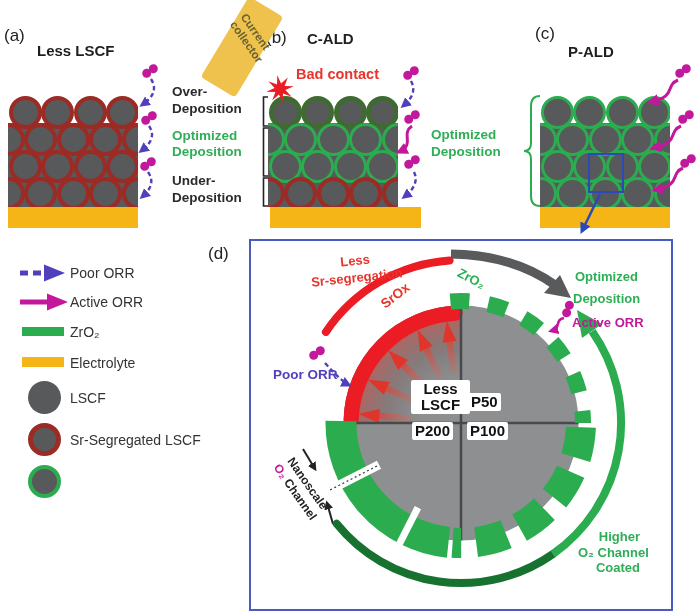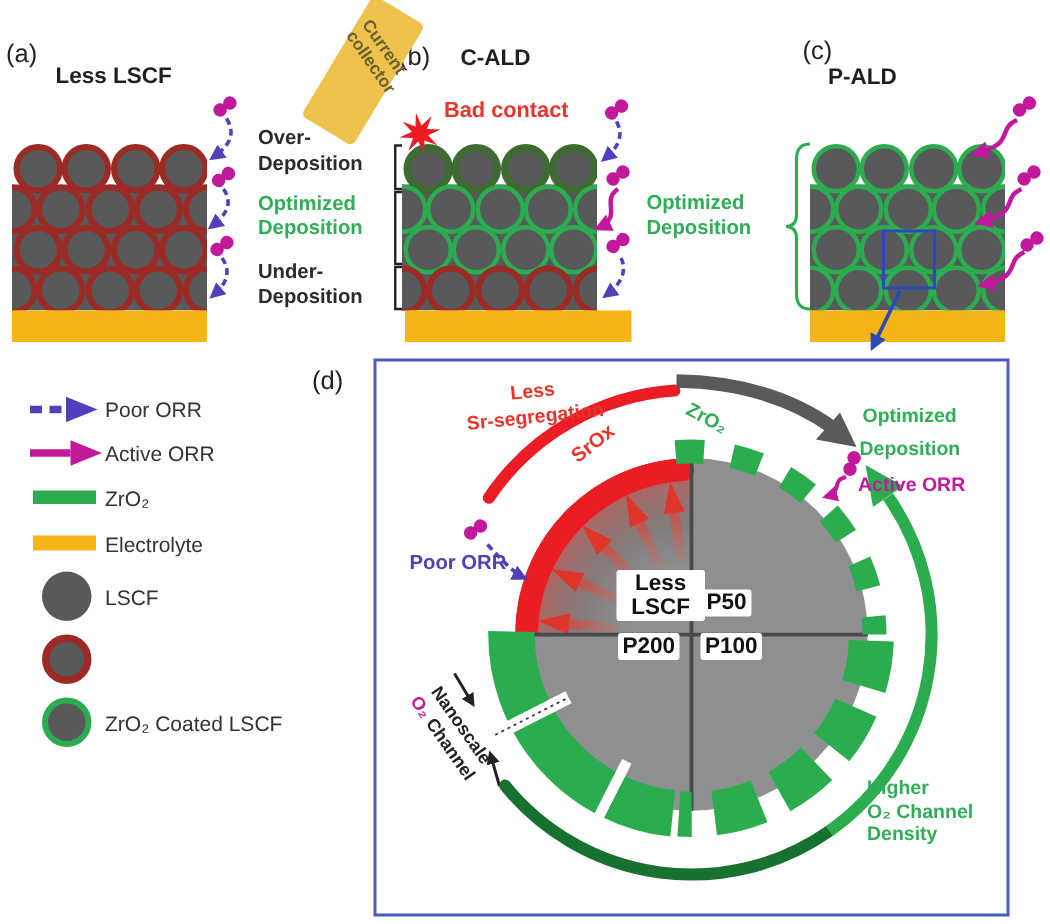--- a/index.html
+++ b/index.html
@@ -39,21 +39,21 @@
 </head>
 <body>
 
 <div id="canvas" class="nosel">
 
   <div class="abs plab" style="left:4px;top:26px">(a)</div>
   <div class="abs ptitle" style="left:37px;top:42px">Less LSCF</div>
   <div class="abs plab" style="left:266px;top:28px">(b)</div>
   <div class="abs ptitle" style="left:307px;top:30px">C-ALD</div>
   <div class="abs plab" style="left:535px;top:24px">(c)</div>
-  <div class="abs ptitle" style="left:552px;top:43px">P-ALD</div>
+  <div class="abs ptitle" style="left:568px;top:43px">P-ALD</div>
   <div class="abs plab" style="left:208px;top:244px">(d)</div>
 
   <div class="collector">
     <div class="collector-text">
       <div>Current</div>
       <div>collector</div>
     </div>
   </div>
   <div class="abs ptitle redt" style="left:296px;top:66px;font-size:14.5px">Bad contact</div>
 
@@ -133,21 +133,21 @@
   <div class="abs slab" style="left:172px;top:190px">Deposition</div>
 
   <div class="abs slab green" style="left:431px;top:127px">Optimized</div>
   <div class="abs slab green" style="left:431px;top:144px">Deposition</div>
 
   <div class="abs legtext" style="left:70px;top:265px">Poor ORR</div>
   <div class="abs legtext" style="left:70px;top:294px">Active ORR</div>
   <div class="abs legtext" style="left:70px;top:324px">ZrO₂</div>
   <div class="abs legtext" style="left:70px;top:355px">Electrolyte</div>
   <div class="abs legtext" style="left:70px;top:390px">LSCF</div>
-  <div class="abs legtext" style="left:70px;top:474px">ZrO₂ Coated LSCF</div>
+  <div class="abs legtext" style="left:70px;top:432px">Sr-Segregated LSCF</div>
 
   <div class="abs" style="left:22px;top:327px;width:42px;height:9px;background:#2BAC4F"></div>
   <div class="abs" style="left:22px;top:357px;width:42px;height:10px;background:#F6B517"></div>
   <div class="legball" style="left:28px;top:381px"></div>
   <div class="legball" style="left:28px;top:423px;border:5px solid #9B2B24"></div>
   <div class="legball" style="left:28px;top:465px;border:4.5px solid #2BAC4F"></div>
 
   <svg class="abs" style="left:0;top:0;pointer-events:none" width="700" height="616" viewBox="0 0 700 616">
     <defs>
       <marker id="mPurp" viewBox="0 0 10 10" refX="7" refY="5" markerWidth="4.4" markerHeight="4.4" orient="auto-start-reverse">
@@ -341,24 +341,24 @@
     <div class="dlab green" style="left:324px;top:28px;font-size:13px">Optimized</div>
     <div class="dlab green" style="left:322px;top:50px;font-size:13px">Deposition</div>
     <div class="dlab mag" style="left:321px;top:74px;font-size:13px">Active ORR</div>
     <div class="dlab purp" style="left:22px;top:126px;font-size:13.5px">Poor ORR</div>
 
     <div class="dlab" style="left:6px;top:232px;width:88px;text-align:center;font-size:12px;color:#222;line-height:1.25;transform:rotate(55deg)">
       <div>Nanoscale</div>
       <div><span class="mag">O₂</span><span> Channel</span></div>
     </div>
 
-    <div class="dlab green" style="left:327px;top:276px;width:62px;text-align:left;font-size:13px;line-height:1.2">
+    <div class="dlab green" style="left:327px;top:288px;width:62px;text-align:right;font-size:13px;line-height:1.2">
       <div>Higher</div>
       <div>O₂ Channel</div>
-      <div>Density</div>
+      <div>Coated</div>
     </div>
 
     <div class="chip" style="left:160px;top:139px;width:53px">
       <div>Less</div>
       <div>LSCF</div>
     </div>
     <div class="chip" style="left:217px;top:152px">P50</div>
     <div class="chip" style="left:161px;top:181px">P200</div>
     <div class="chip" style="left:216px;top:181px">P100</div>
   </div>

